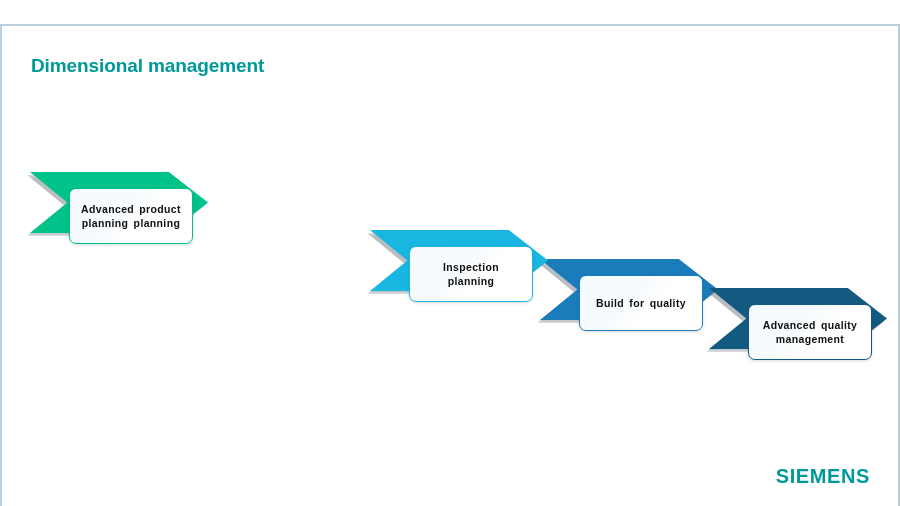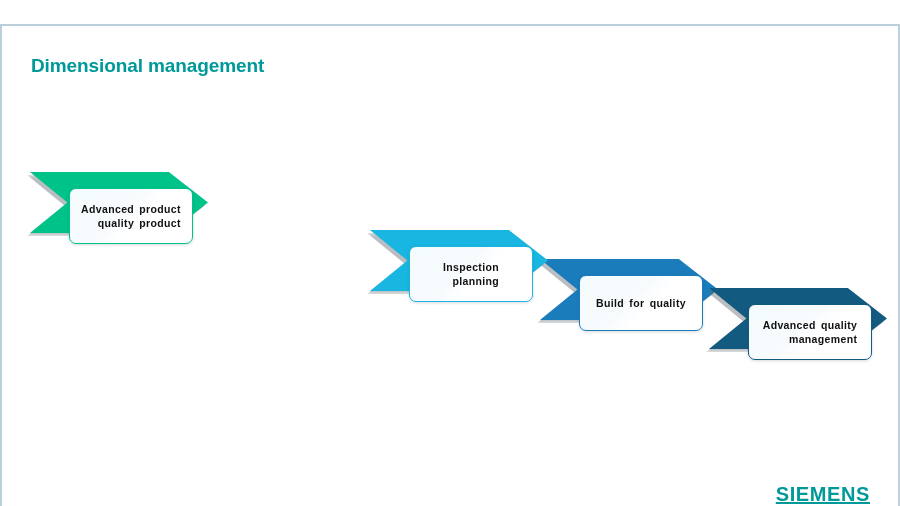--- a/index.html
+++ b/index.html
@@ -79,61 +79,60 @@
     width: 124px;
     height: 56px;
     box-sizing: border-box;
     border-radius: 7px;
     background:
       linear-gradient(135deg, #f4fbfd 0%, #f7fbfd 42%, #ffffff 58%, #ffffff 100%);
     box-shadow: 0 1px 3px rgba(60,70,80,0.20);
     display: flex;
     align-items: center;
     justify-content: center;
-    text-align: right;
+    text-align: center;
   }
   .step-card-label {
     font-size: 10.5px;
     font-weight: bold;
     color: #101010;
     line-height: 14px;
     letter-spacing: 0.35px;
     word-spacing: 2px;
     padding: 0 6px;
   }
 
   
   #siemens-logo {
     position: absolute;
     right: 28px;
-    bottom: 22px;
+    bottom: 40px;
     font-size: 20px;
     font-weight: bold;
     letter-spacing: 0.6px;
     color: #009999;
     white-space: nowrap;
-    text-decoration: underline;
   }
 </style>
 </head>
 <body>
 
 <div id="slide" style="border-color: rgb(185, 207, 220); background: rgb(255, 255, 255); margin-top: 24px;">
 
   <div id="slide-title" style="color: rgb(0, 153, 153);">Dimensional management</div>
 
   <div id="process-flow">
 
     <div class="process-step" style="left: 28px; top: 146px;">
       <div class="chevron-shadow"></div>
       <div class="chevron" style="background: rgb(0, 195, 138);"></div>
       <div class="step-card" style="border: 1px solid rgb(0, 195, 138);">
         <div class="step-card-label">
           <span>Advanced  product</span><br>
-          <span>quality  product</span>
+          <span>planning  planning</span>
         </div>
       </div>
     </div>
 
 
     <div class="process-step" style="left: 538px; top: 233px;">
       <div class="chevron-shadow"></div>
       <div class="chevron" style="background: rgb(27, 124, 187);"></div>
       <div class="step-card" style="border: 1px solid rgb(27, 124, 187);">
         <div class="step-card-label">

